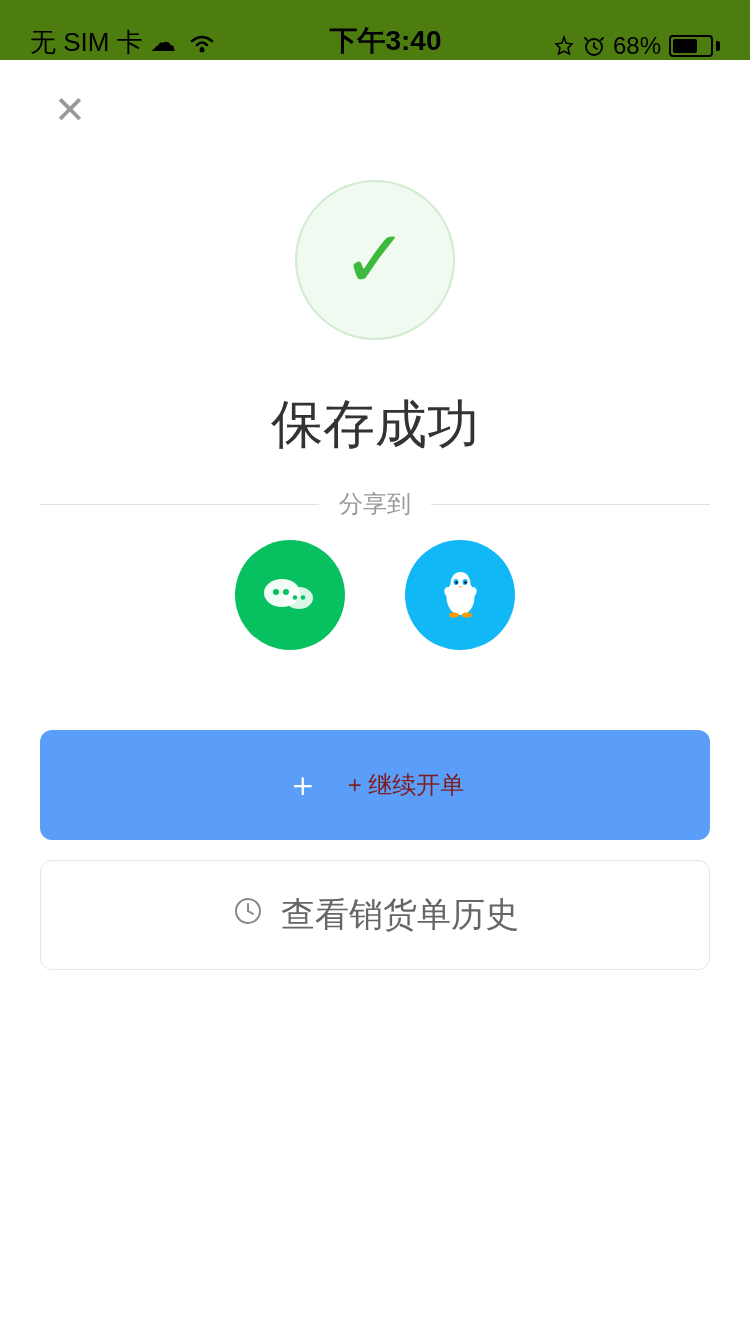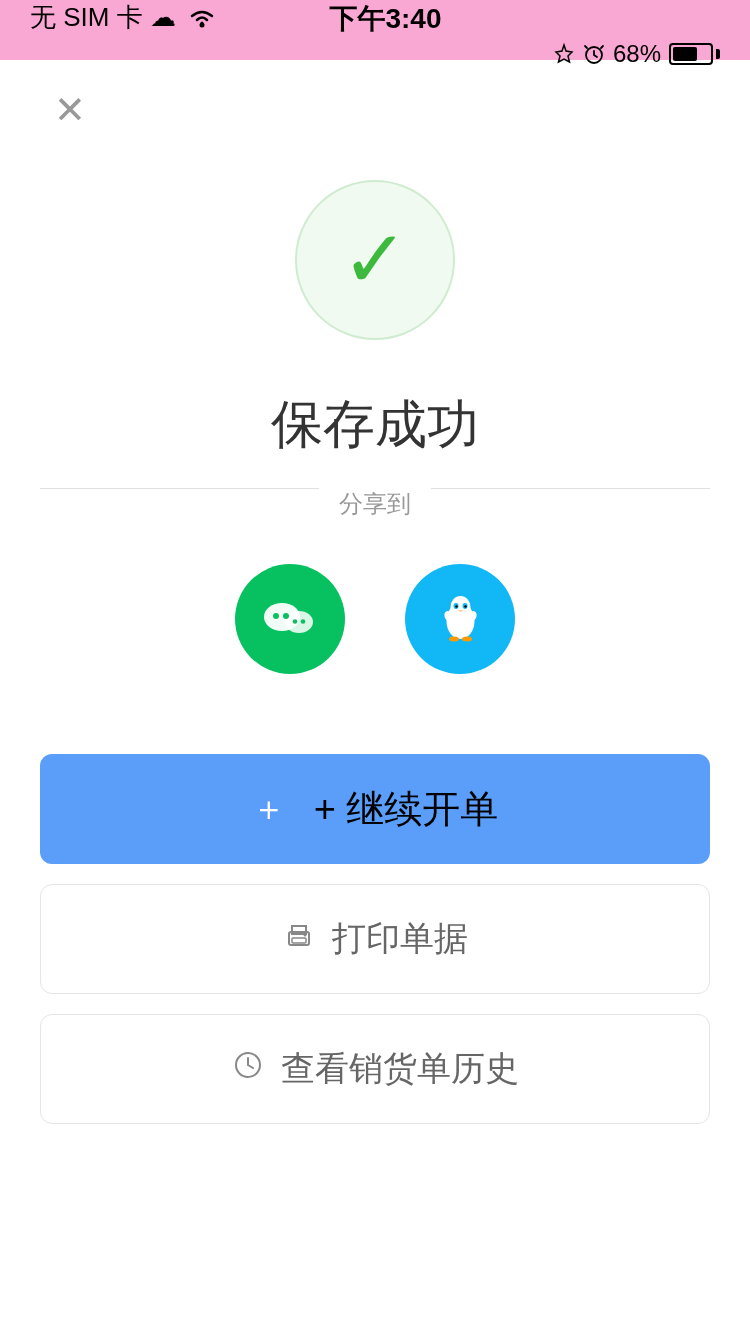--- a/index.html
+++ b/index.html
@@ -10,24 +10,24 @@
       background: #fff;
       font-family: -apple-system, "PingFang SC", "Helvetica Neue", sans-serif;
       display: flex;
       flex-direction: column;
     }
 
     
     .status-bar {
       display: flex;
       justify-content: space-between;
-      align-items: flex-start;
+      align-items: flex-end;
       padding: 0 30px;
       height: 60px;
-      background: #f9a8d4;
+      background: #4d7c0f;
     }
     .status-left {
       display: flex;
       align-items: center;
       gap: 10px;
       font-size: 26px;
       color: #000;
     }
     .status-center {
       font-size: 28px;
@@ -119,23 +119,23 @@
       font-size: 52px;
       font-weight: 400;
       color: #333;
       margin-bottom: 28px;
     }
 
     
     .share-section {
       width: 100%;
       display: flex;
-      align-items: flex-start;
+      align-items: center;
       gap: 20px;
-      margin-bottom: 44px;
+      margin-bottom: 20px;
     }
     .divider-line {
       flex: 1;
       height: 1px;
       background: #e0e0e0;
     }
     .share-label {
       font-size: 24px;
       color: #999;
       white-space: nowrap;
@@ -284,34 +284,23 @@
         <ellipse cx="20" cy="29" rx="3.5" ry="5" fill="#fff" transform="rotate(-15 20 29)"></ellipse>
         <ellipse cx="45" cy="29" rx="3.5" ry="5" fill="#fff" transform="rotate(15 45 29)"></ellipse>
       </svg>
     </div>
   </div>
 
   <div class="action-buttons">
 
     <button class="btn btn-primary">
       <span class="btn-icon">＋</span>
-      <span style="font-size:38px; color:#000000;margin-left:12px;">+ 继续开单</span>
+      <span style="font-size:24px; color:#7f1d1d;margin-left:12px;">+ 继续开单</span>
     </button>
 
-    <button class="btn btn-secondary">
-      <span class="btn-icon" style="color:#666;">
-        <svg width="34" height="34" viewBox="0 0 34 34" fill="none">
-          <rect x="7" y="14" width="20" height="13" rx="2" stroke="#888" stroke-width="2" fill="none"></rect>
-          <rect x="10" y="8" width="14" height="8" stroke="#888" stroke-width="2" fill="none"></rect>
-          <rect x="10" y="20" width="14" height="5" rx="1" stroke="#888" stroke-width="1.5" fill="none"></rect>
-          <circle cx="23" cy="17" r="1.5" fill="#888"></circle>
-        </svg>
-      </span>
-      <span style="font-size:34px; color:#666;">打印单据</span>
-    </button>
 
     <button class="btn btn-secondary">
       <span class="btn-icon">
         <svg width="34" height="34" viewBox="0 0 34 34" fill="none">
           <circle cx="17" cy="17" r="12" stroke="#888" stroke-width="2" fill="none"></circle>
           <path d="M17 10 L17 17 L22 20" stroke="#888" stroke-width="2" stroke-linecap="round" fill="none"></path>
         </svg>
       </span>
       <span style="font-size:34px; color:#666;">查看销货单历史</span>
     </button>

